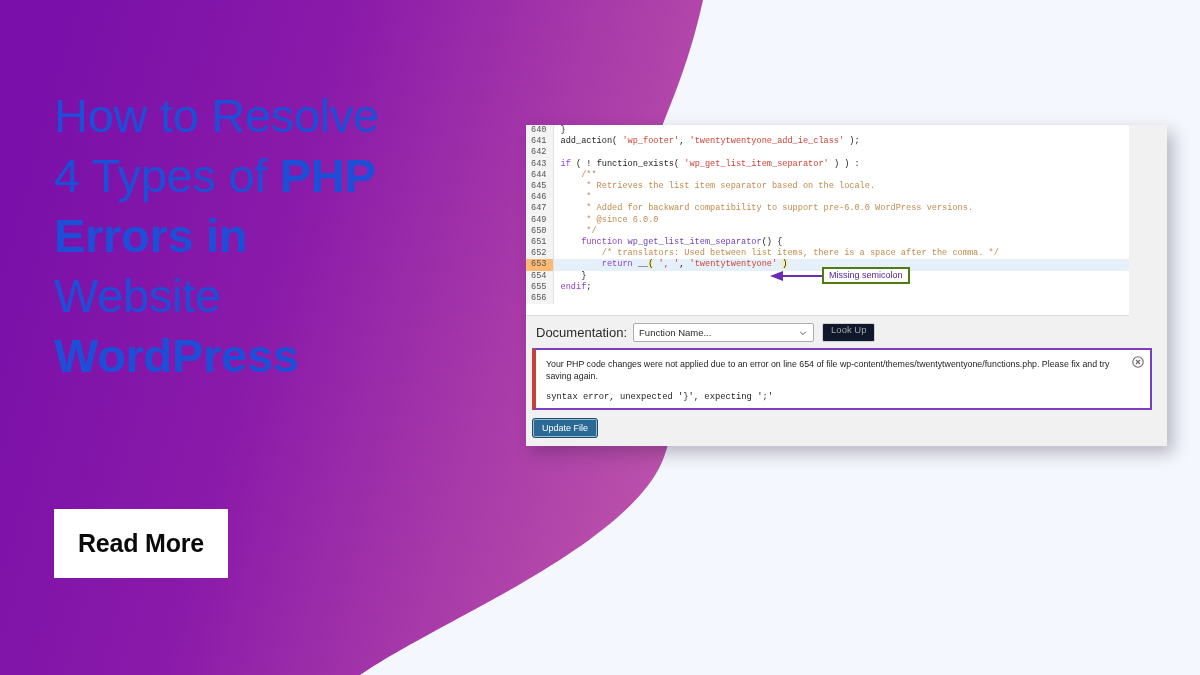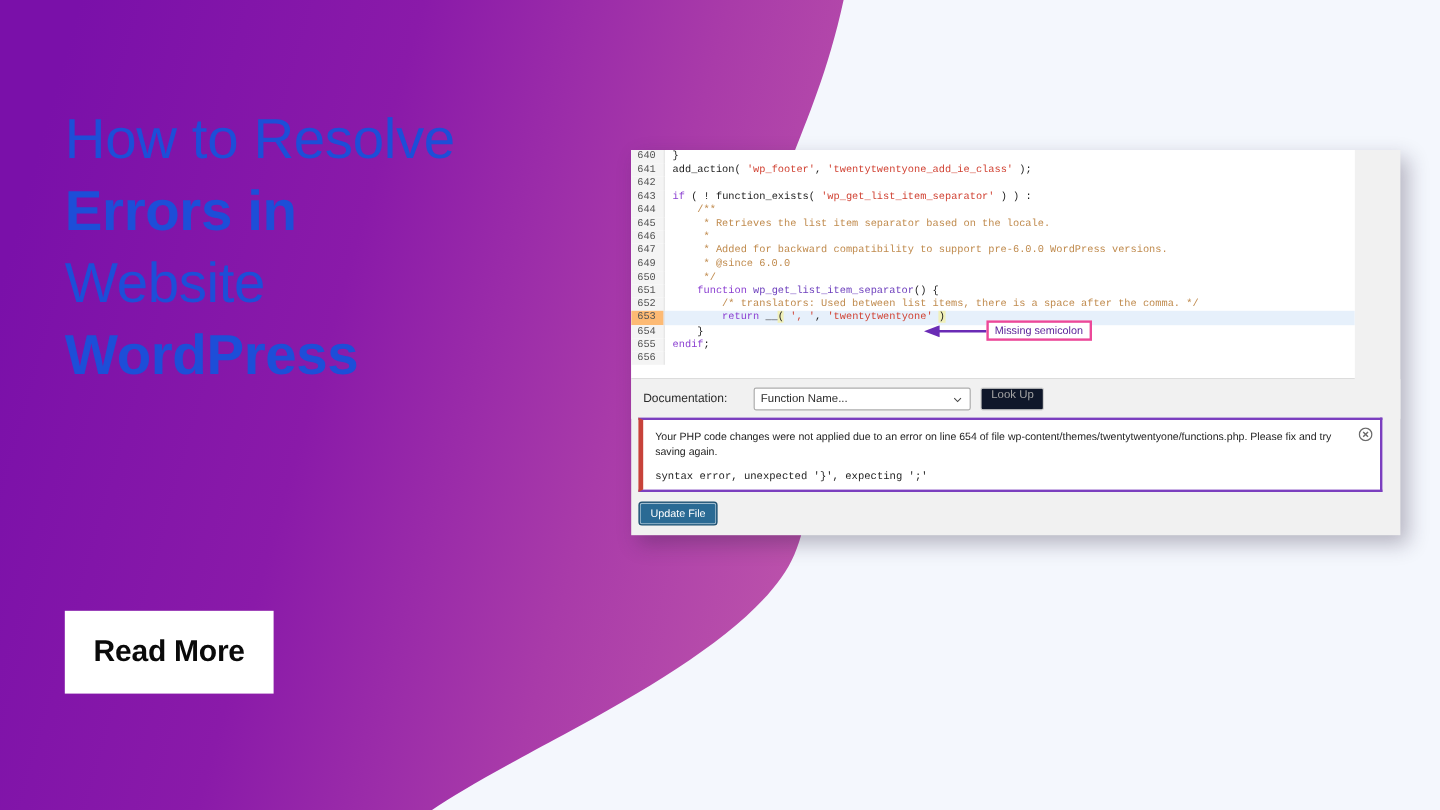--- a/index.html
+++ b/index.html
@@ -114,21 +114,21 @@
   .s-str  { color: #d14334; }
   .s-com  { color: #c08b4e; }
   .s-kw   { color: #8b3fd1; }
   .s-fn   { color: #6d3fbd; }
   .s-def  { color: #1a1a1a; }
   .s-hl   { background: #f0f0b8; }
   .anno-box {
     position: absolute;
     left: 822px;
     top: 267px;
-    border: 2px solid #ec4899;
+    border: 2px solid #4d7c0f;
     background: #ffffff;
     padding: 1px 5px 2px 5px;
     font-size: 9px;
     color: #5b2399;
     font-family: "Liberation Sans", sans-serif;
     white-space: nowrap;
     z-index: 8;
   }
   .anno-arrow {
     position: absolute;
@@ -145,23 +145,23 @@
     left: 0;
     top: 191px;
     width: 641px;
     height: 33px;
     background: #f1f1f1;
     display: flex;
     align-items: center;
     padding-left: 10px;
   }
   .doc-label {
-    font-size: 10px;
+    font-size: 13px;
     color: #2b2b2b;
-    margin-right: 22px;
+    margin-right: 6px;
   }
   .doc-select {
     width: 181px;
     height: 19px;
     background: #fff;
     border: 1px solid #adadad;
     border-radius: 2px;
     font-size: 9.5px;
     color: #2b2b2b;
     display: flex;
@@ -260,20 +260,21 @@
            C640,190 636,248 652,320
            C668,392 680,420 662,462
            C640,514 556,566 470,612
            C416,641 382,660 360,675
            L0,675 Z" fill="url(#pgrad)"></path>
 </svg>
 
 <div class="hero">
   <div class="headline">
     <div>How to Resolve</div>
+    <div>4 Types of <b>PHP</b></div>
     <div><b>Errors in</b></div>
     <div>Website</div>
     <div><b>WordPress</b></div>
   </div>
 </div>
 
 <div class="read-more-btn">
   <span>Read More</span>
 </div>
 

